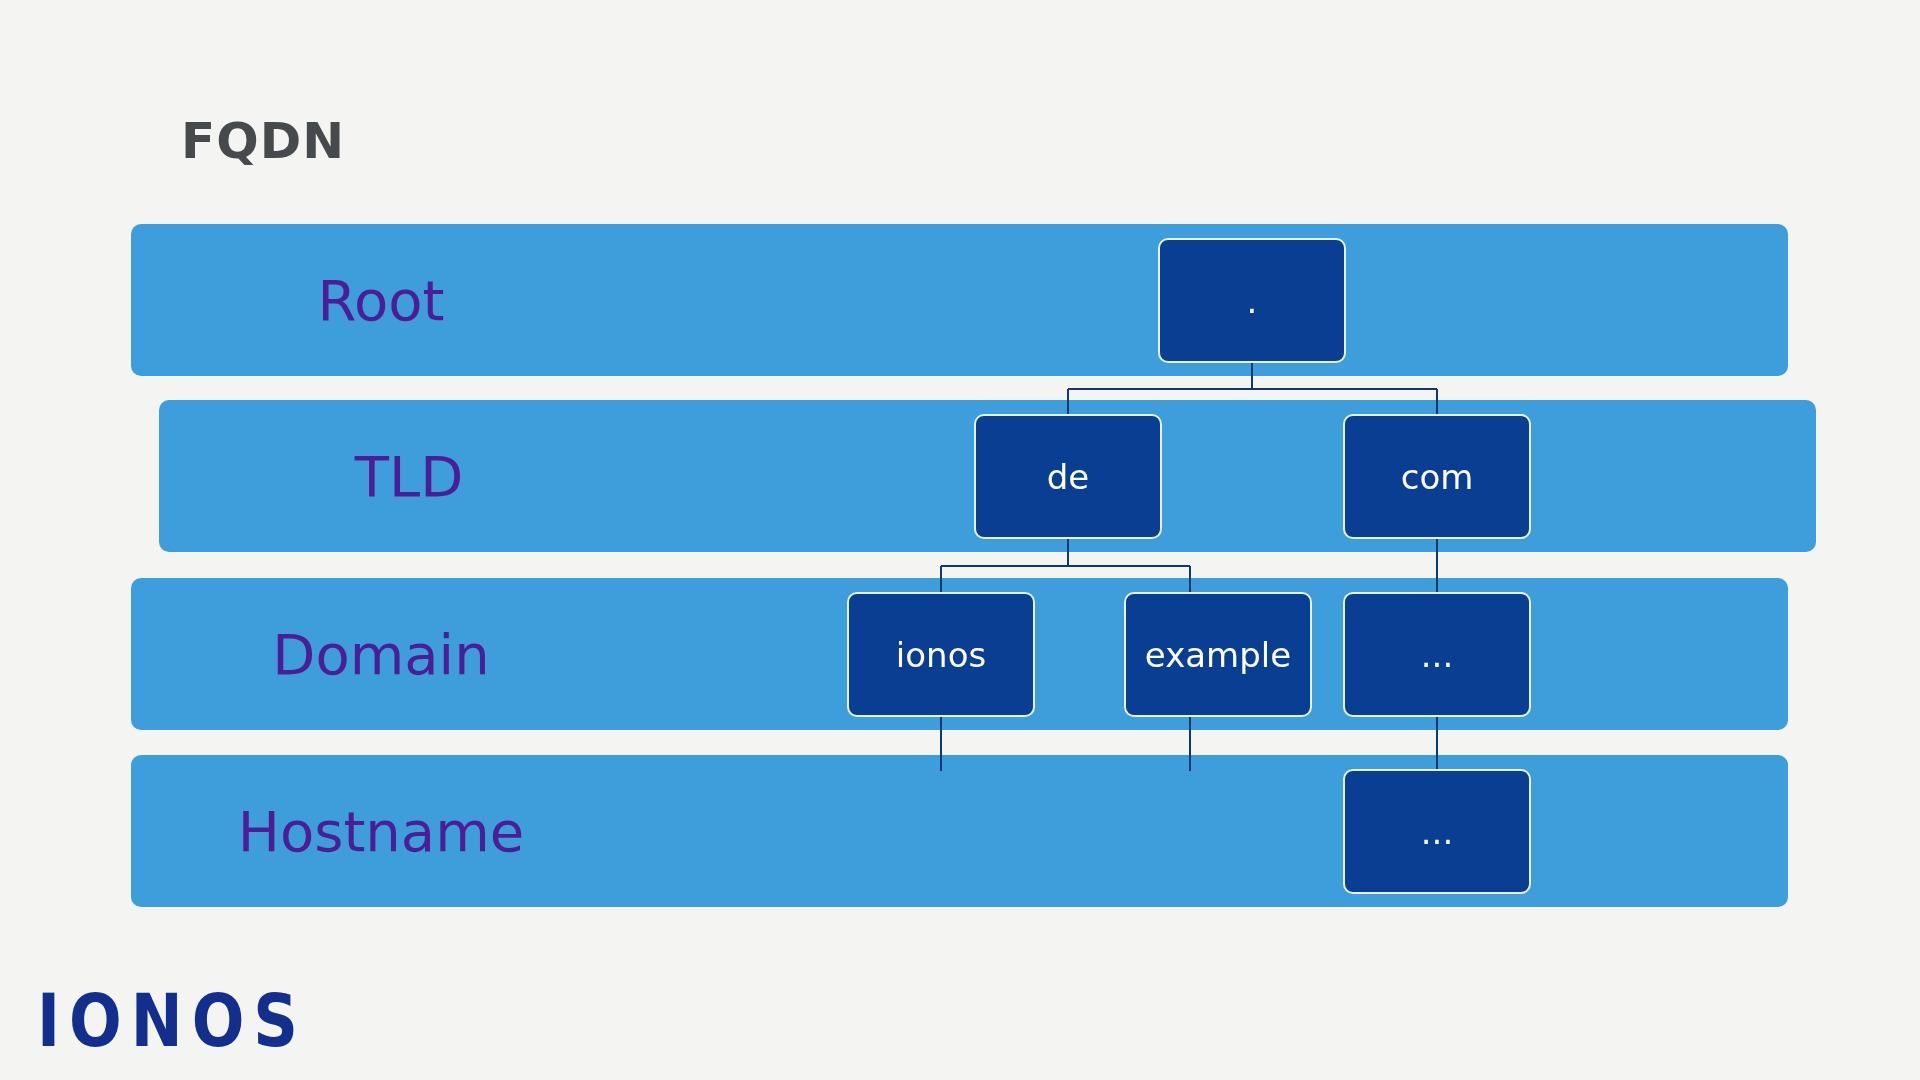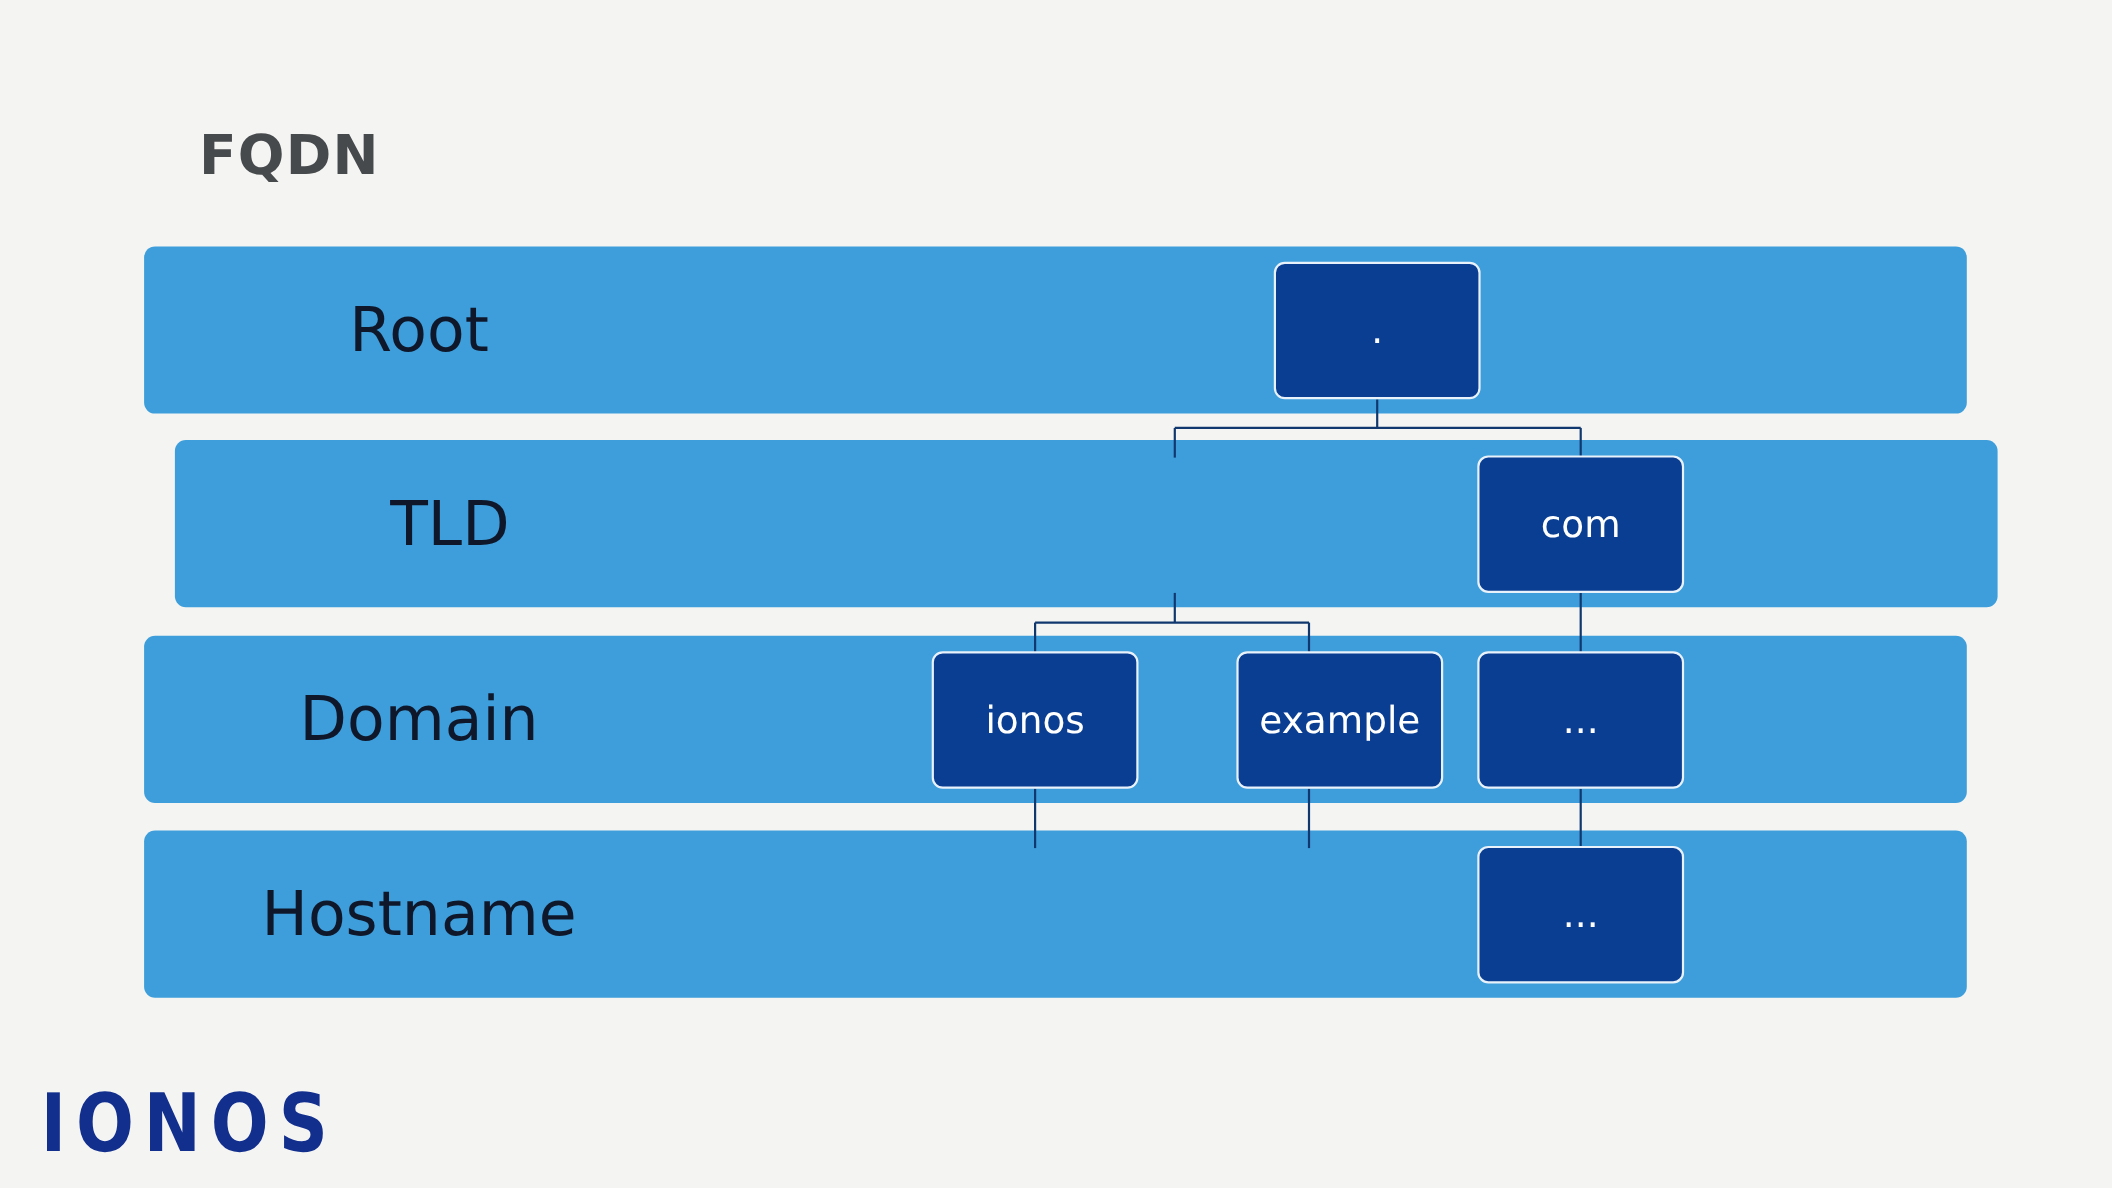--- a/index.html
+++ b/index.html
@@ -40,21 +40,21 @@
   .band-label {
     position: absolute;
     left: 0;
     top: 0;
     width: 500px;
     height: 152px;
     display: flex;
     align-items: center;
     justify-content: center;
     font-size: 56px;
-    color: #0f172a;
+    color: #4c1d95;
   }
   .connectors {
     position: absolute;
     left: 0;
     top: 0;
     width: 1920px;
     height: 1080px;
     pointer-events: none;
   }
   .node {
@@ -124,20 +124,21 @@
     <line x1="1190" y1="566" x2="1190" y2="594" stroke="#10386e" stroke-width="2"></line>
 
     <line x1="1437" y1="539" x2="1437" y2="594" stroke="#10386e" stroke-width="2"></line>
 
     <line x1="941" y1="717" x2="941" y2="771" stroke="#10386e" stroke-width="2"></line>
     <line x1="1190" y1="717" x2="1190" y2="771" stroke="#10386e" stroke-width="2"></line>
     <line x1="1437" y1="717" x2="1437" y2="771" stroke="#10386e" stroke-width="2"></line>
   </svg>
 
   <div class="node node-root">.</div>
+  <div class="node node-de">de</div>
   <div class="node node-com">com</div>
   <div class="node node-ionos">ionos</div>
   <div class="node node-example">example</div>
   <div class="node node-dots1">...</div>
   <div class="node node-dots2">...</div>
 
   <div class="logo">IONOS</div>
 
 </div>
 

